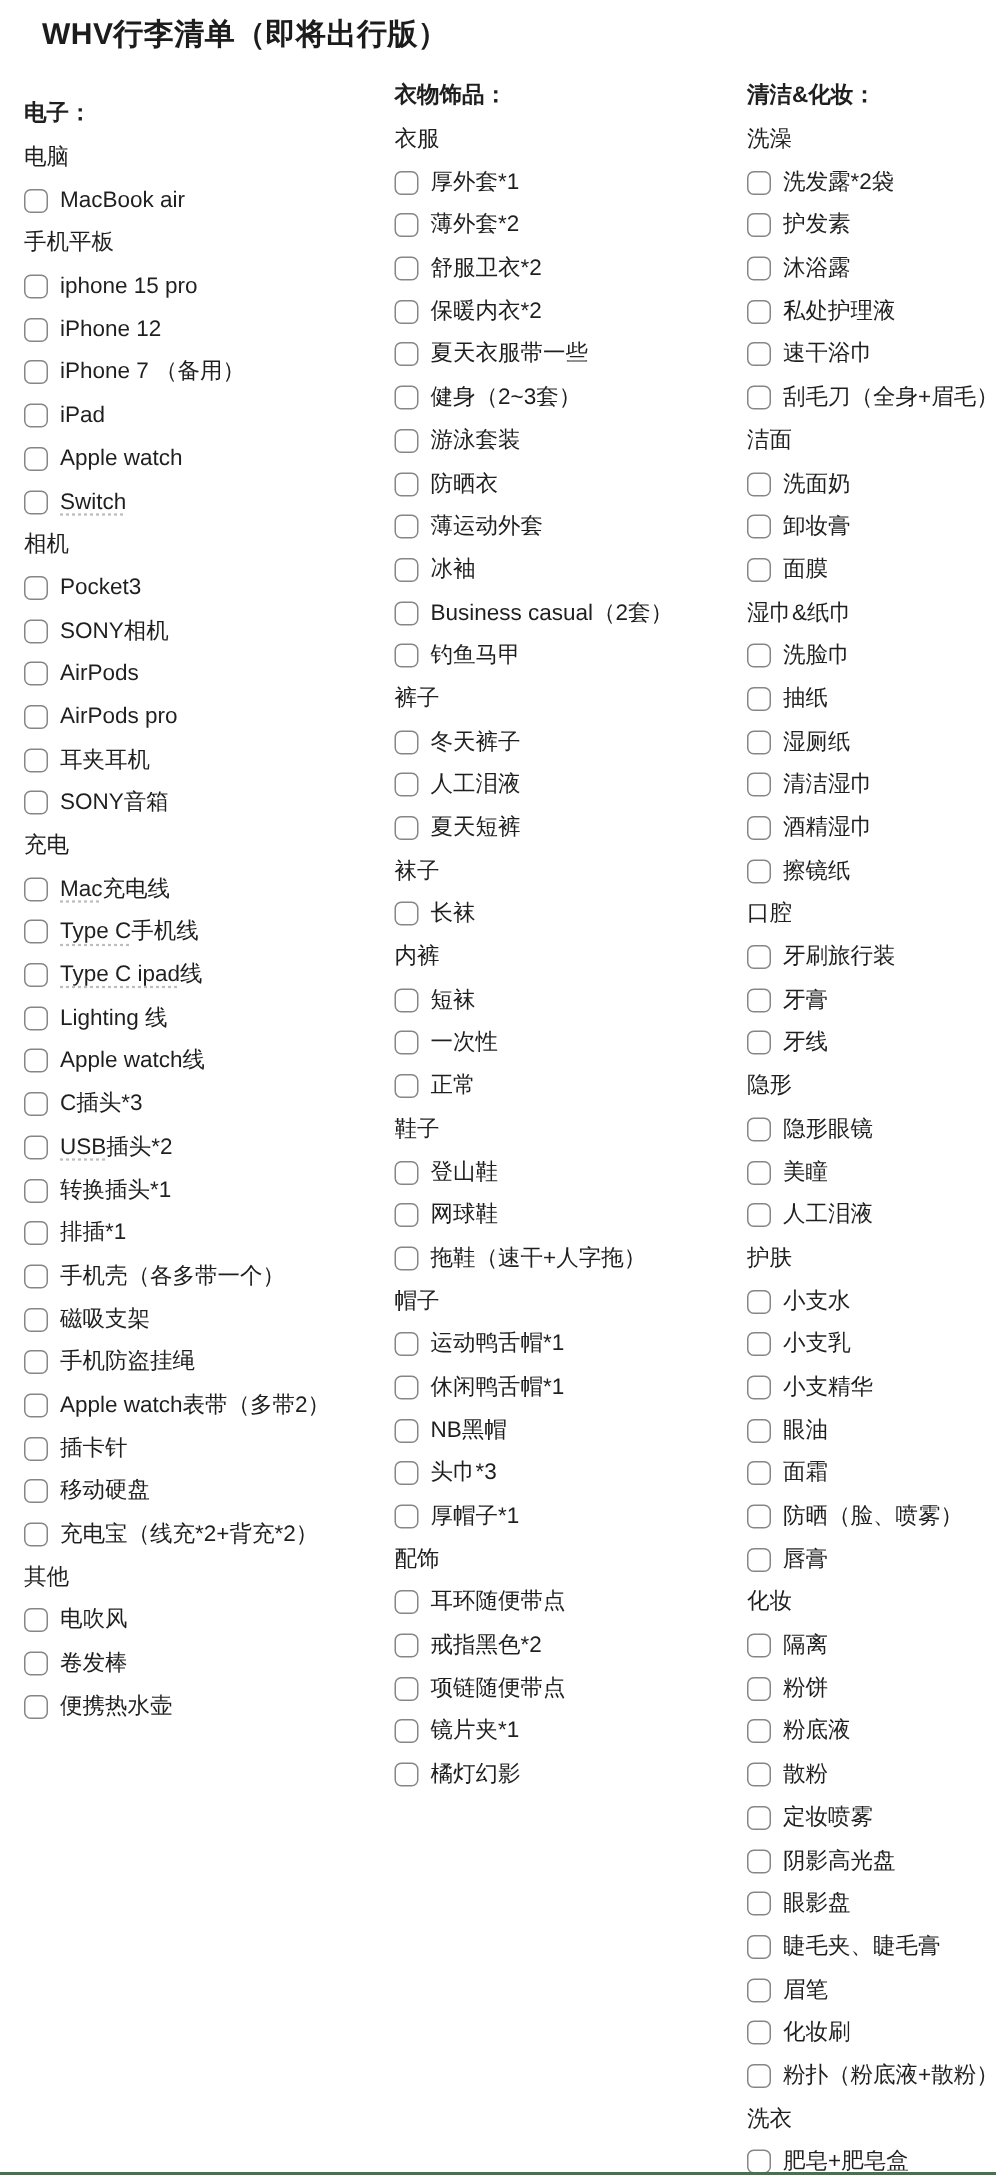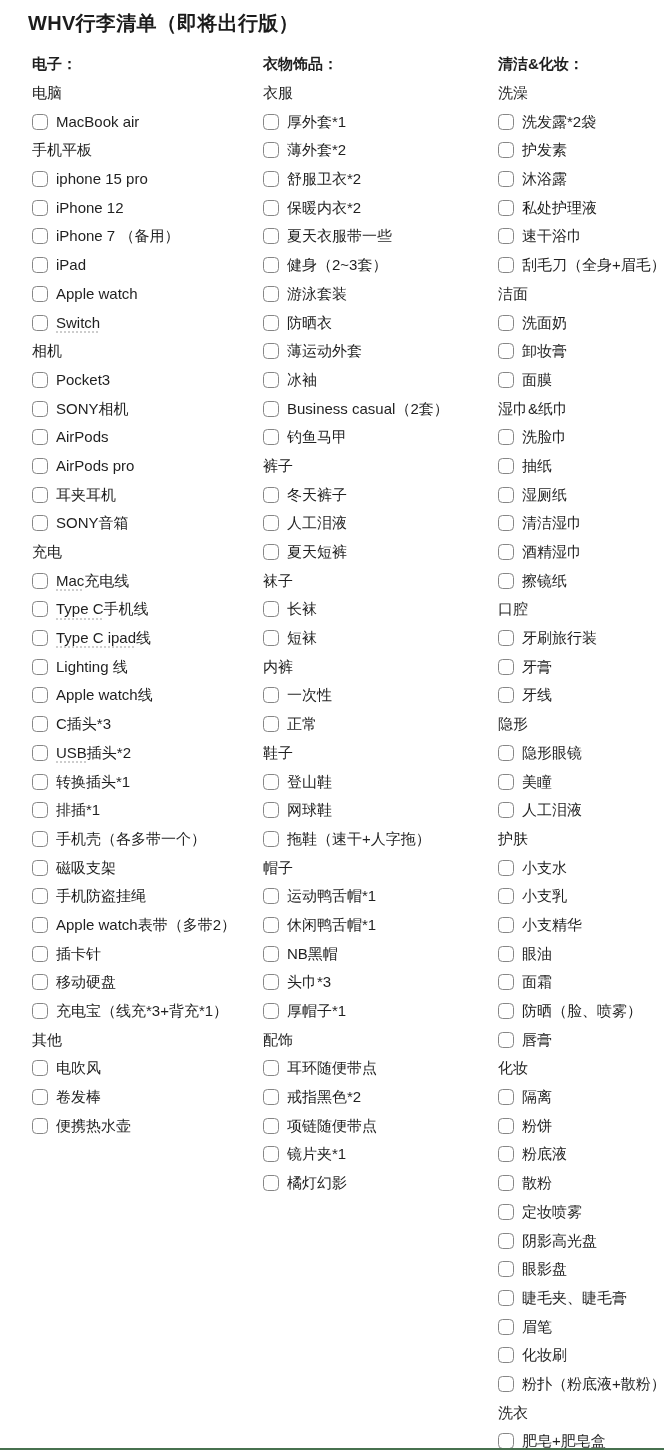--- a/index.html
+++ b/index.html
@@ -8,21 +8,21 @@
     background:#ffffff;
     font-family:"Liberation Sans","DejaVu Sans",sans-serif;
     color:#1f1f1f;
   }
   .title{
     position:absolute;left:28px;top:10px;
     font-size:20px;font-weight:700;line-height:26px;color:#1c1c1c;
     letter-spacing:.3px;white-space:nowrap;
   }
   .col{position:absolute;top:50px;width:235px;}
-  .col-1{left:32px;}
+  .col-1{left:16px;margin-top:12px;}
   .col-2{left:263px;}
   .col-3{left:498px;}
   .row{
     height:28.69px;display:flex;align-items:center;
     font-size:15px;line-height:20px;white-space:nowrap;
   }
   .header-row{font-weight:700;}
   .checkbox{
     width:16px;height:16px;flex:0 0 auto;box-sizing:border-box;
     border:1.5px solid #868686;border-radius:4.5px;background:#fff;
@@ -167,21 +167,21 @@
     <div class="row">
       <span class="checkbox" style="border-color: rgb(134, 134, 134);"></span>
       <span class="label">插卡针</span>
     </div>
     <div class="row">
       <span class="checkbox" style="border-color: rgb(134, 134, 134);"></span>
       <span class="label">移动硬盘</span>
     </div>
     <div class="row">
       <span class="checkbox" style="border-color: rgb(134, 134, 134);"></span>
-      <span class="label">充电宝（线充*3+背充*1）</span>
+      <span class="label">充电宝（线充*2+背充*2）</span>
     </div>
     <div class="row">
       <span class="section">其他</span>
     </div>
     <div class="row">
       <span class="checkbox" style="border-color: rgb(134, 134, 134);"></span>
       <span class="label">电吹风</span>
     </div>
     <div class="row">
       <span class="checkbox" style="border-color: rgb(134, 134, 134);"></span>
@@ -261,25 +261,25 @@
       <span class="label">夏天短裤</span>
     </div>
     <div class="row">
       <span class="section">袜子</span>
     </div>
     <div class="row">
       <span class="checkbox" style="border-color: rgb(134, 134, 134);"></span>
       <span class="label">长袜</span>
     </div>
     <div class="row">
+      <span class="section">内裤</span>
+    </div>
+    <div class="row">
       <span class="checkbox" style="border-color: rgb(134, 134, 134);"></span>
       <span class="label">短袜</span>
-    </div>
-    <div class="row">
-      <span class="section">内裤</span>
     </div>
     <div class="row">
       <span class="checkbox" style="border-color: rgb(134, 134, 134);"></span>
       <span class="label">一次性</span>
     </div>
     <div class="row">
       <span class="checkbox" style="border-color: rgb(134, 134, 134);"></span>
       <span class="label">正常</span>
     </div>
     <div class="row">

